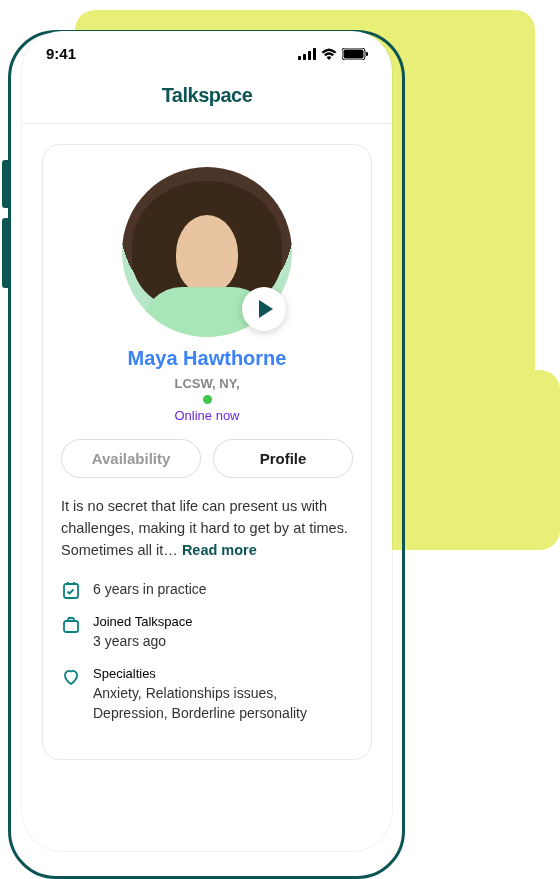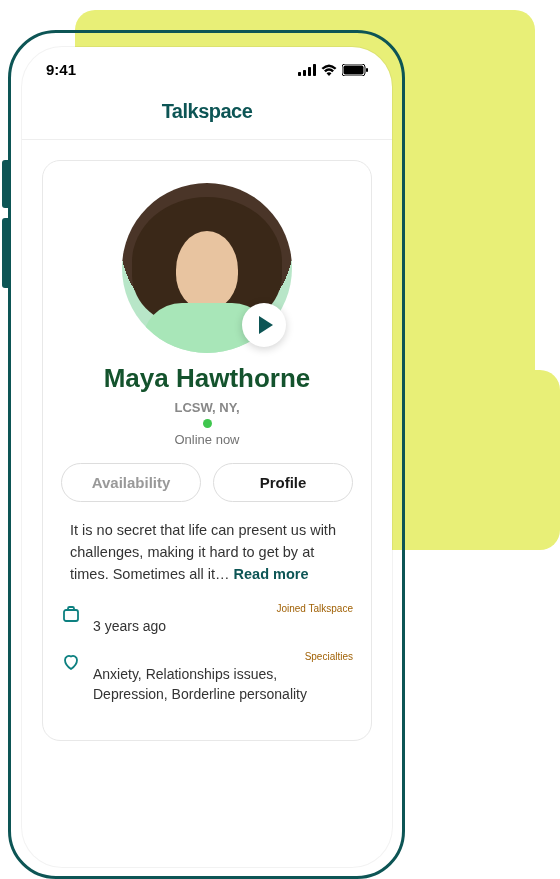--- a/index.html
+++ b/index.html
@@ -51,21 +51,21 @@
       position: absolute;
       top: 218px;
       left: 2px;
       width: 6px;
       height: 70px;
       background: #0d5555;
       border-radius: 3px 0 0 3px;
     }
     .phone-screen {
       position: absolute;
-      top: 47px;
+      top: 31px;
       left: 22px;
       width: 370px;
       height: 820px;
       background: #fff;
       border-radius: 40px;
       overflow: hidden;
       box-shadow: 0 0 0 1px rgba(0,0,0,0.05);
     }
     .status-bar {
       display: flex;
@@ -166,24 +166,24 @@
     }
     .play-triangle {
       width: 0;
       height: 0;
       border-left: 14px solid #0d5555;
       border-top: 9px solid transparent;
       border-bottom: 9px solid transparent;
       margin-left: 4px;
     }
     .provider-name {
-      font-size: 26px;
+      font-size: 20px;
       font-weight: 700;
       text-align: center;
-      color: #14532d;
+      color: #3b82f6;
       margin-bottom: 6px;
     }
     .credentials {
       text-align: center;
       font-size: 13px;
       font-weight: 600;
       color: #888;
       margin-bottom: 16px;
       display: flex;
       justify-content: center;
@@ -192,21 +192,21 @@
       flex-direction: column;
     }
     .online-dot {
       width: 9px;
       height: 9px;
       background: #3fc64e;
       border-radius: 50%;
       display: inline-block;
     }
     .online-text {
-      color: #737373;
+      color: #6d28d9;
       font-weight: 500;
     }
     .tabs {
       display: flex;
       gap: 12px;
       margin-bottom: 18px;
     }
     .tab {
       flex: 1;
       padding: 10px 0;
@@ -221,21 +221,20 @@
       color: #1a1a1a;
     }
     .tab.inactive {
       color: #999;
     }
     .bio {
       font-size: 14.5px;
       line-height: 1.5;
       color: #333;
       margin-bottom: 18px;
-      margin-left: 9px;
     }
     .read-more {
       color: #0d5555;
       font-weight: 600;
     }
     .info-row {
       display: flex;
       gap: 12px;
       margin-bottom: 14px;
       font-size: 14px;
@@ -243,24 +242,23 @@
     .info-icon {
       width: 20px;
       height: 20px;
       flex-shrink: 0;
       margin-top: 1px;
     }
     .info-content {
       flex: 1;
     }
     .info-label {
-      color: #a16207;
-      font-size: 10px;
+      color: #000000;
+      font-size: 13px;
       margin-bottom: 2px;
-      text-align: right;
     }
     .info-value {
       color: #333;
       line-height: 1.45;
     }
   </style>
 </head>
 <body>
 
 <div class="bg-shape bg-shape-1"></div>
@@ -323,20 +321,29 @@
         <div class="tab inactive">Availability</div>
         <div class="tab active">Profile</div>
       </div>
 
       <p class="bio">
         <span>It is no secret that life can present us with challenges, making it hard to get by at times. Sometimes all it…</span>
         <span> </span>
         <span class="read-more">Read more</span>
       </p>
 
+      <div class="info-row">
+        <svg class="info-icon" viewBox="0 0 20 20" fill="none" stroke="#0d8080" stroke-width="1.8">
+            <rect x="3" y="4" width="14" height="14" rx="2"></rect>
+            <path d="M7 2v3M13 2v3M6.5 11.5l2 2 4-4"></path>
+          </svg>
+        <div class="info-content">
+          <div class="info-value">6 years in practice</div>
+        </div>
+      </div>
 
       <div class="info-row">
         <svg class="info-icon" viewBox="0 0 20 20" fill="none" stroke="#0d8080" stroke-width="1.8">
             <rect x="3" y="6" width="14" height="11" rx="2"></rect>
             <path d="M7 6V4.5a1.5 1.5 0 011.5-1.5h3A1.5 1.5 0 0113 4.5V6"></path>
           </svg>
         <div class="info-content">
           <div class="info-label">Joined Talkspace</div>
           <div class="info-value">3 years ago</div>
         </div>

